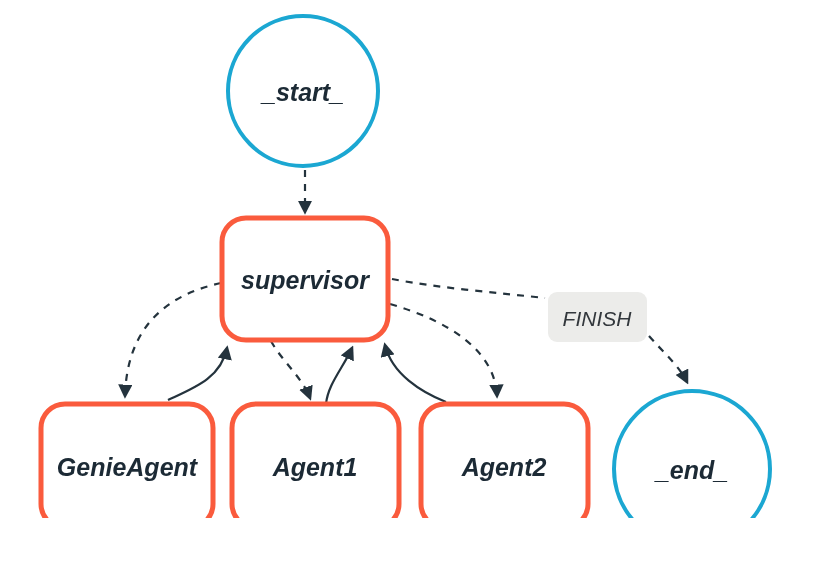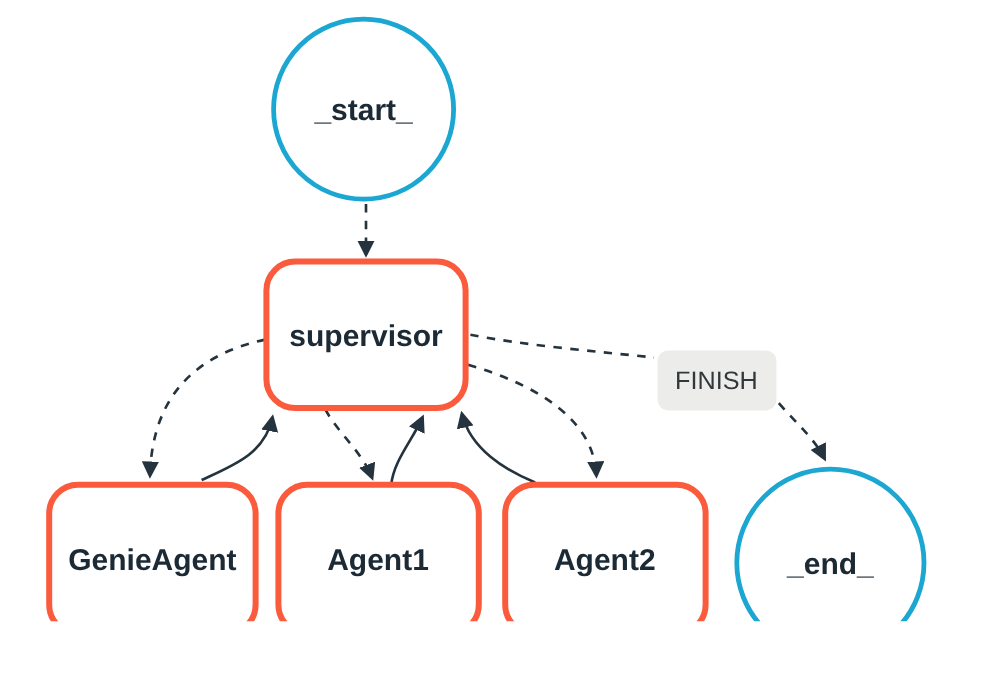--- a/index.html
+++ b/index.html
@@ -7,20 +7,21 @@
     padding: 0;
     background: #ffffff;
     font-family: "Liberation Sans", sans-serif;
   }
   .canvas {
     position: relative;
     width: 838px;
     height: 518px;
     background: #ffffff;
     overflow: hidden;
+    font-style: italic;
   }
   svg { display: block; }
 
   .edge {
     fill: none;
     stroke-width: 2.2;
   }
   .edge-dashed {
     stroke-dasharray: 7 7;
   }

